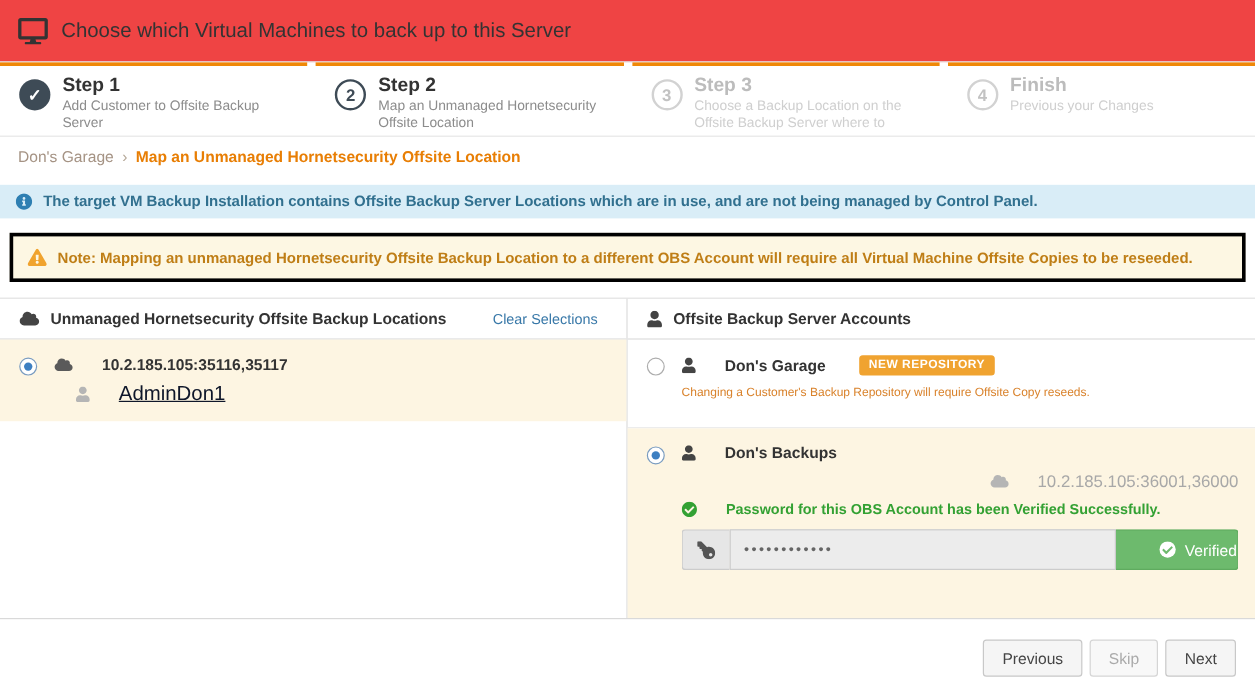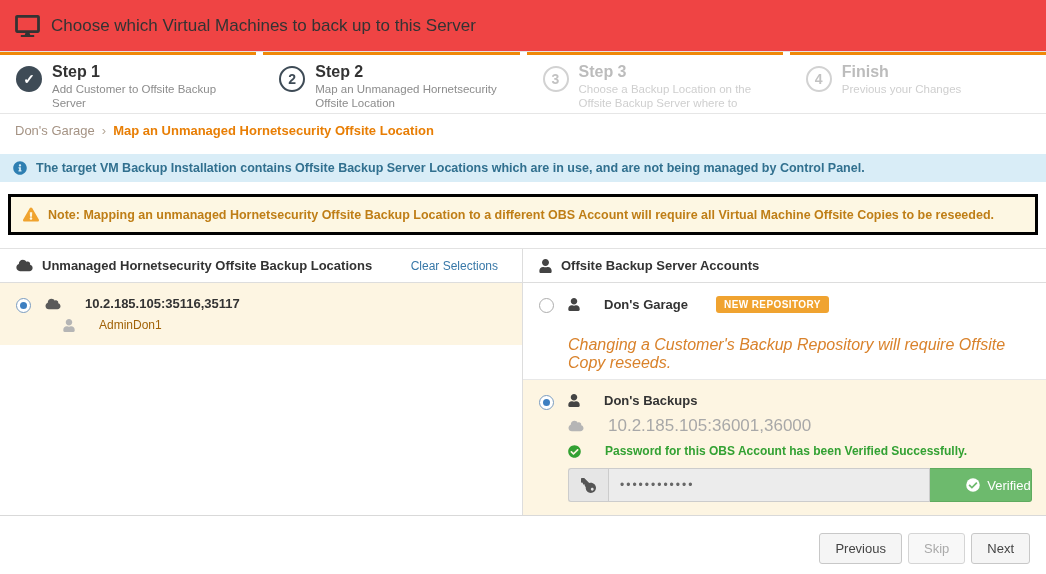--- a/index.html
+++ b/index.html
@@ -55,24 +55,24 @@
   .clear-link { margin-left:auto; margin-right:10px; font-weight:normal; font-size:12px;
                 color:#3878a8; text-decoration:none; cursor:pointer; }
   .col-body { height:232px; display:flex; flex-direction:column; }
 
   .sel-row { background:#fdf5e2; }
   .row { display:flex; gap:14px; padding:13px 14px 13px 16px; }
   .row .radio { margin-top:2px; }
   .row-content { flex:1; min-width:0; }
   .line { display:flex; align-items:center; gap:24px; }
   .name-text { font-weight:bold; color:#333; }
-  .muted-text { color:#a16207; font-size:12px; }
+  .muted-text { color:#0f172a; font-size:17px;text-decoration:underline; }
   .indent { margin-left:18px; margin-top:7px; }
-  .addr-line { margin-top:8px; color:#a8a8a8; font-size:17px; }
-  .note-text { margin-top:23px; color:#d9822b; font-size:16px;font-style:italic; }
+  .addr-line { margin-top:8px; color:#a8a8a8; font-size:14px;justify-content:flex-end; }
+  .note-text { margin-top:9px; color:#d9822b; font-size:10px; }
   .ok-line { margin-top:8px; color:#33a133; font-weight:bold; font-size:12px; }
 
   .acct-row-1 { border-bottom:1px solid #e8e8e8; min-height:74px; }
   .acct-row-2 { flex:1; }
 
   .badge { background:#f0a330; color:#fff; font-size:10px; font-weight:bold;
            letter-spacing:.4px; padding:3px 8px; border-radius:3px; margin-left:4px; }
 
   
   .radio { width:15px; height:15px; border-radius:50%; border:1px solid #adadad;

